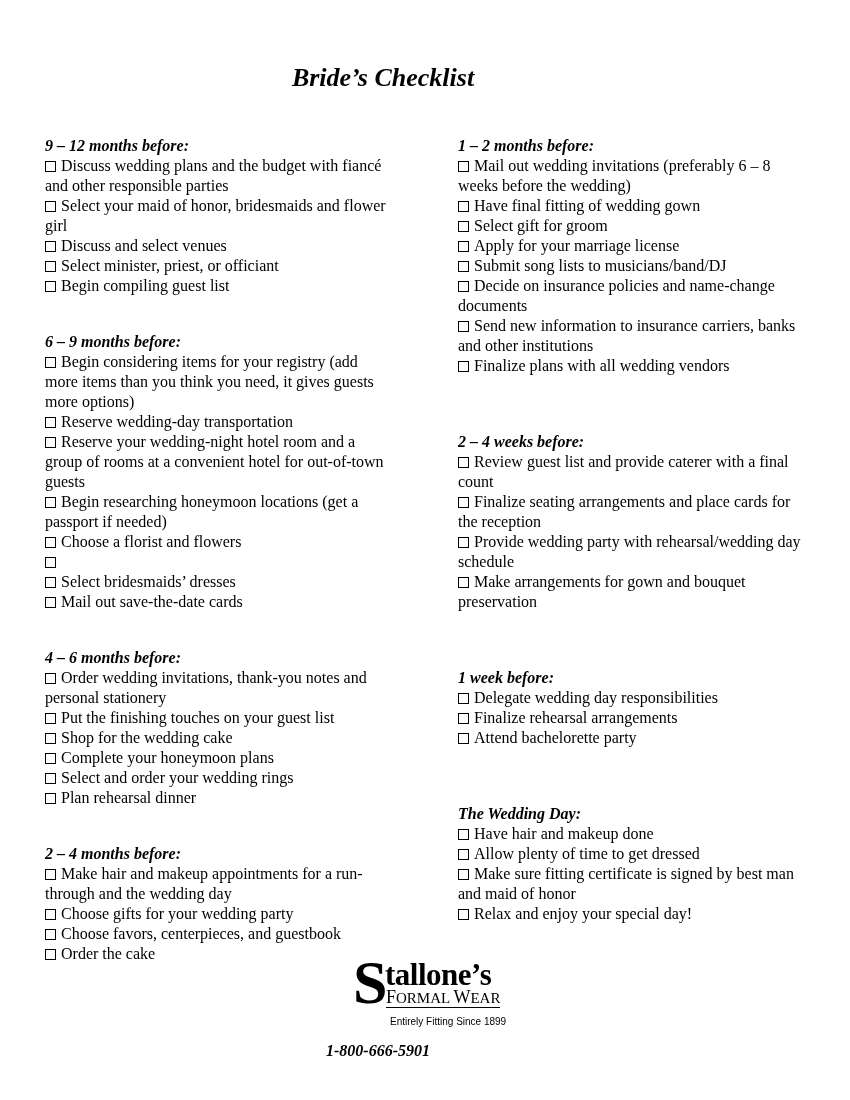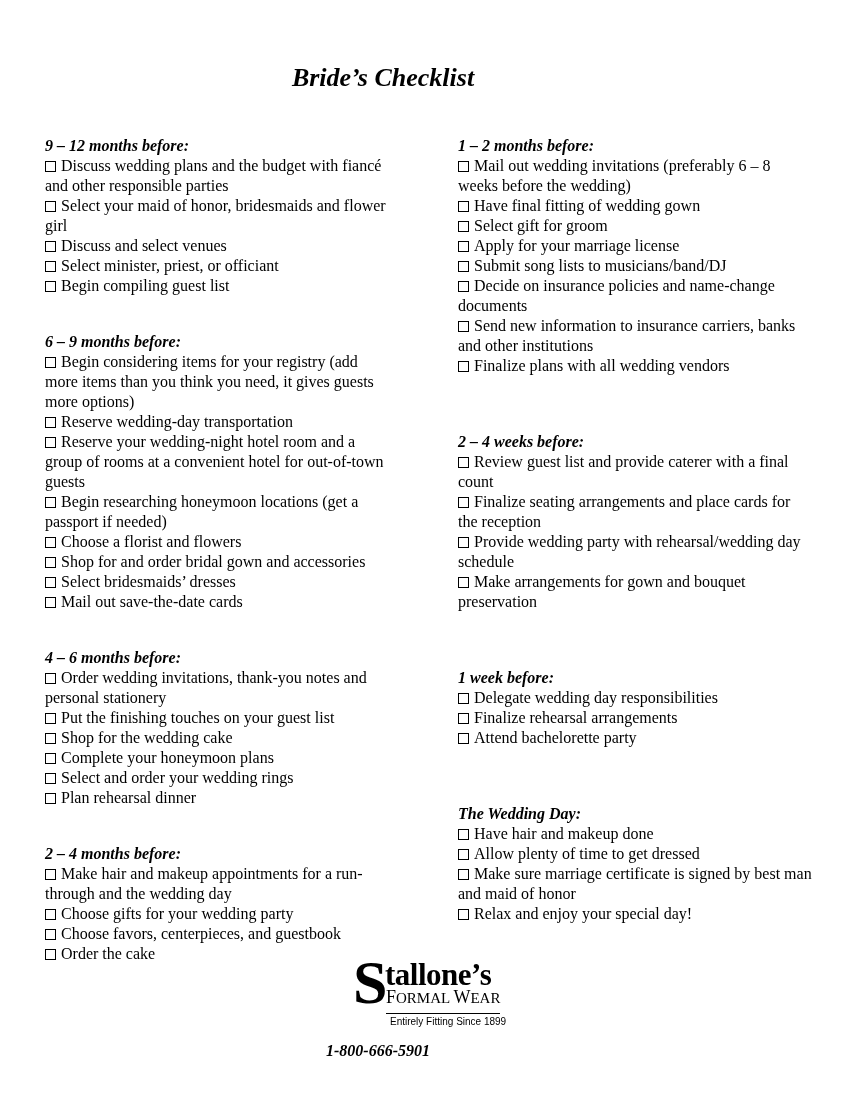--- a/index.html
+++ b/index.html
@@ -86,21 +86,21 @@
   }
   .logo-formal {
     position: absolute;
     left: 33px;
     top: 33px;
     font-size: 15px;
     line-height: 15px;
     font-family: "Liberation Serif", "DejaVu Serif", serif;
     letter-spacing: 0px;
     border-bottom: 1px solid #000;
-    padding-bottom: 7px;
+    padding-bottom: 1px;
     white-space: nowrap;
   }
   .logo-formal .big { font-size: 18px; }
   .logo-tagline {
     position: absolute;
     left: 37px;
     top: 60px;
     font-size: 10px;
     line-height: 9px;
     font-family: Liberation Sans, sans-serif;
@@ -135,21 +135,21 @@
   </div>
   <div class="gap-20"></div>
 
   <div class="section">
     <span class="section-heading">6 – 9 months before:</span>
     <div class="item"><span class="box"></span><span>Begin considering items for your registry (add more items than you think you need, it gives guests more options)</span></div>
     <div class="item"><span class="box"></span><span>Reserve wedding-day transportation</span></div>
     <div class="item"><span class="box"></span><span>Reserve your wedding-night hotel room and a group of rooms at a convenient hotel for out-of-town guests</span></div>
     <div class="item"><span class="box"></span><span>Begin researching honeymoon locations (get a passport if needed)</span></div>
     <div class="item"><span class="box"></span><span>Choose a florist and flowers</span></div>
-    <div class="item"><span class="box"></span><span>Shop for and order bridal gown and accessories</span></div>
+    <div class="item"><span class="box"></span></div>
     <div class="item"><span class="box"></span><span>Select bridesmaids’ dresses</span></div>
     <div class="item"><span class="box"></span><span>Mail out save-the-date cards</span></div>
   </div>
   <div class="gap-20"></div>
 
   <div class="section">
     <span class="section-heading">4 – 6 months before:</span>
     <div class="item"><span class="box"></span><span>Order wedding invitations, thank-you notes and personal stationery</span></div>
     <div class="item"><span class="box"></span><span>Put the finishing touches on your guest list</span></div>
     <div class="item"><span class="box"></span><span>Shop for the wedding cake</span></div>
@@ -197,21 +197,21 @@
     <div class="item"><span class="box"></span><span>Delegate wedding day responsibilities</span></div>
     <div class="item"><span class="box"></span><span>Finalize rehearsal arrangements</span></div>
     <div class="item"><span class="box"></span><span>Attend bachelorette party</span></div>
   </div>
   <div class="gap-40"></div>
 
   <div class="section">
     <span class="section-heading">The Wedding Day:</span>
     <div class="item"><span class="box"></span><span>Have hair and makeup done</span></div>
     <div class="item"><span class="box"></span><span>Allow plenty of time to get dressed</span></div>
-    <div class="item"><span class="box"></span><span>Make sure marriage certificate is signed by best man and maid of honor</span></div>
+    <div class="item"><span class="box"></span><span>Make sure fitting certificate is signed by best man and maid of honor</span></div>
     <div class="item"><span class="box"></span><span>Relax and enjoy your special day!</span></div>
   </div>
 </div>
 
 <div class="logo">
   <span class="logo-s">S</span>
   <span class="logo-rest">tallone’s</span>
   <span class="logo-formal"><span class="big">F</span><span>ORMAL </span><span class="big">W</span><span>EAR</span></span>
   <span class="logo-tagline">Entirely Fitting Since 1899</span>
 </div>

